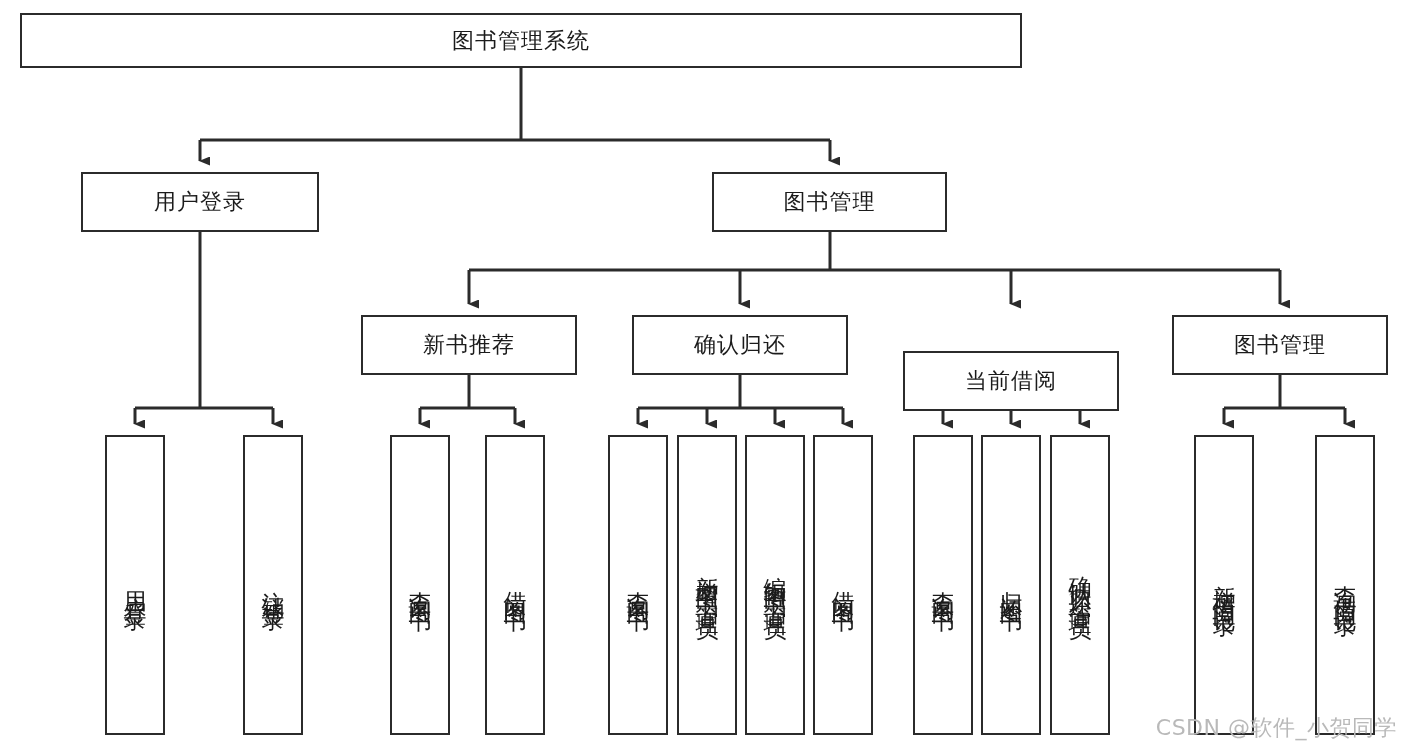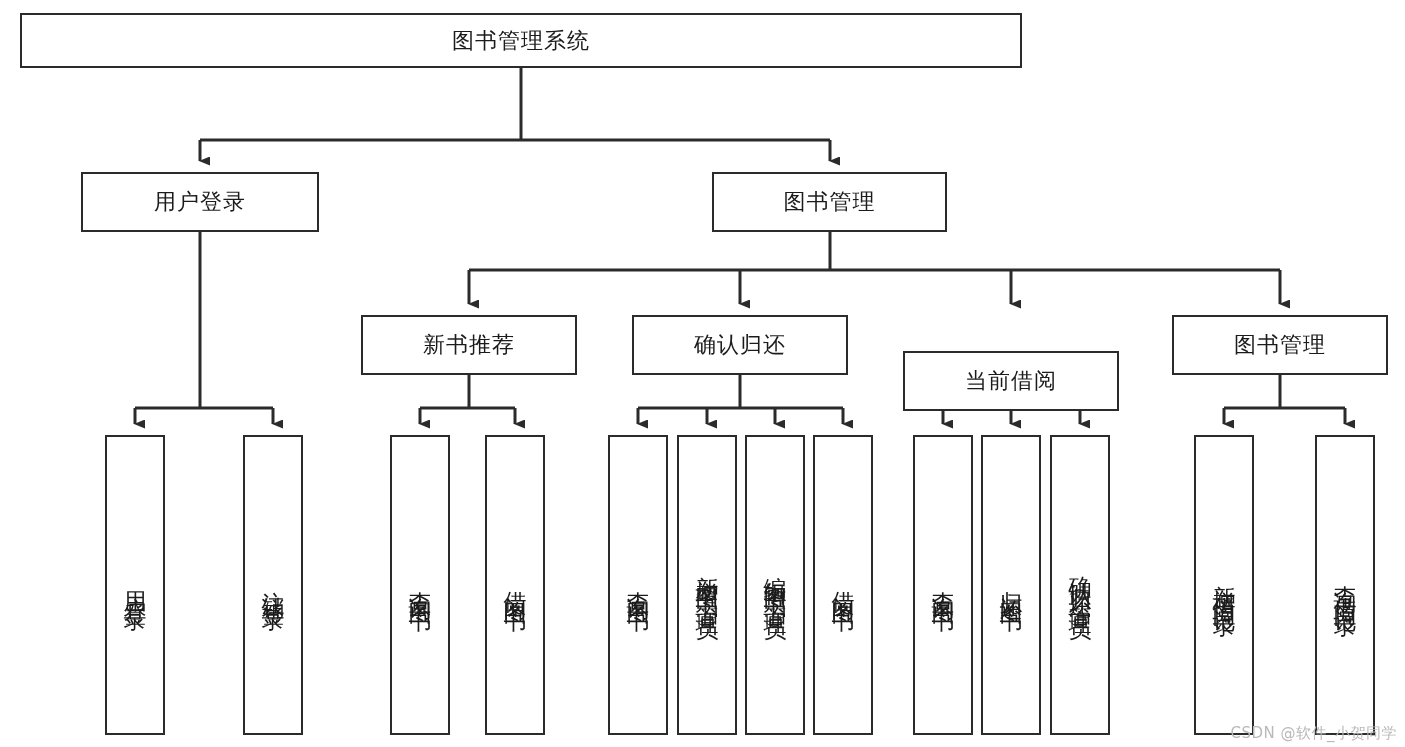--- a/index.html
+++ b/index.html
@@ -57,21 +57,21 @@
     display: block;
   }
   .node .label {
     display: block;
     white-space: nowrap;
   }
   #watermark {
     position: absolute;
     right: 8px;
     bottom: 4px;
-    font-size: 15px;
+    font-size: 22px;
     color: #b9b9b9;
     letter-spacing: 0.5px;
     z-index: 8;
     user-select: none;
     white-space: nowrap;
     font-family: "DejaVu Sans", "Liberation Sans", sans-serif;
   }
 </style>
 </head>
 <body>

